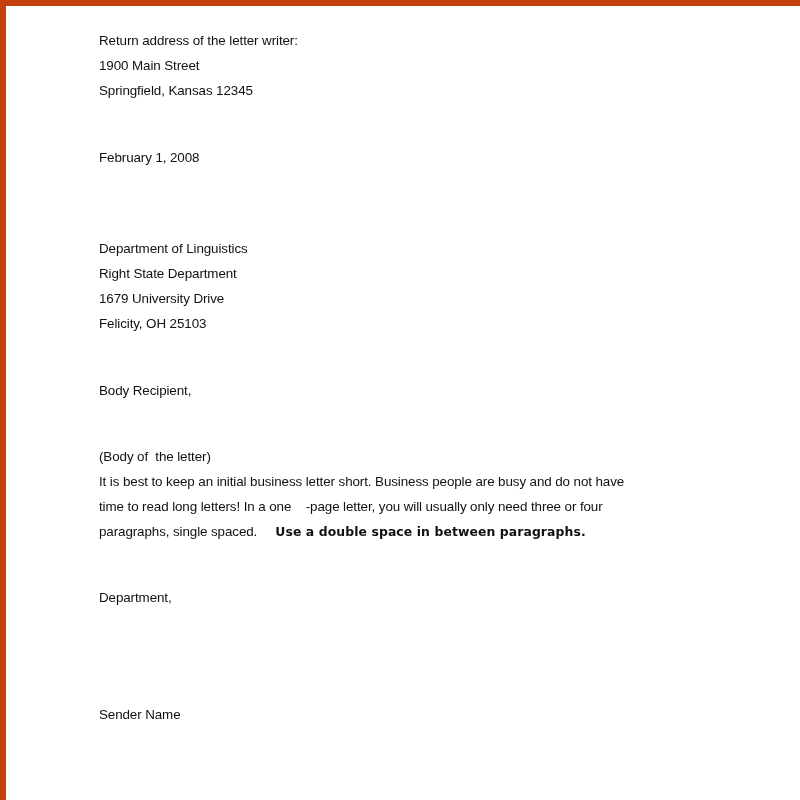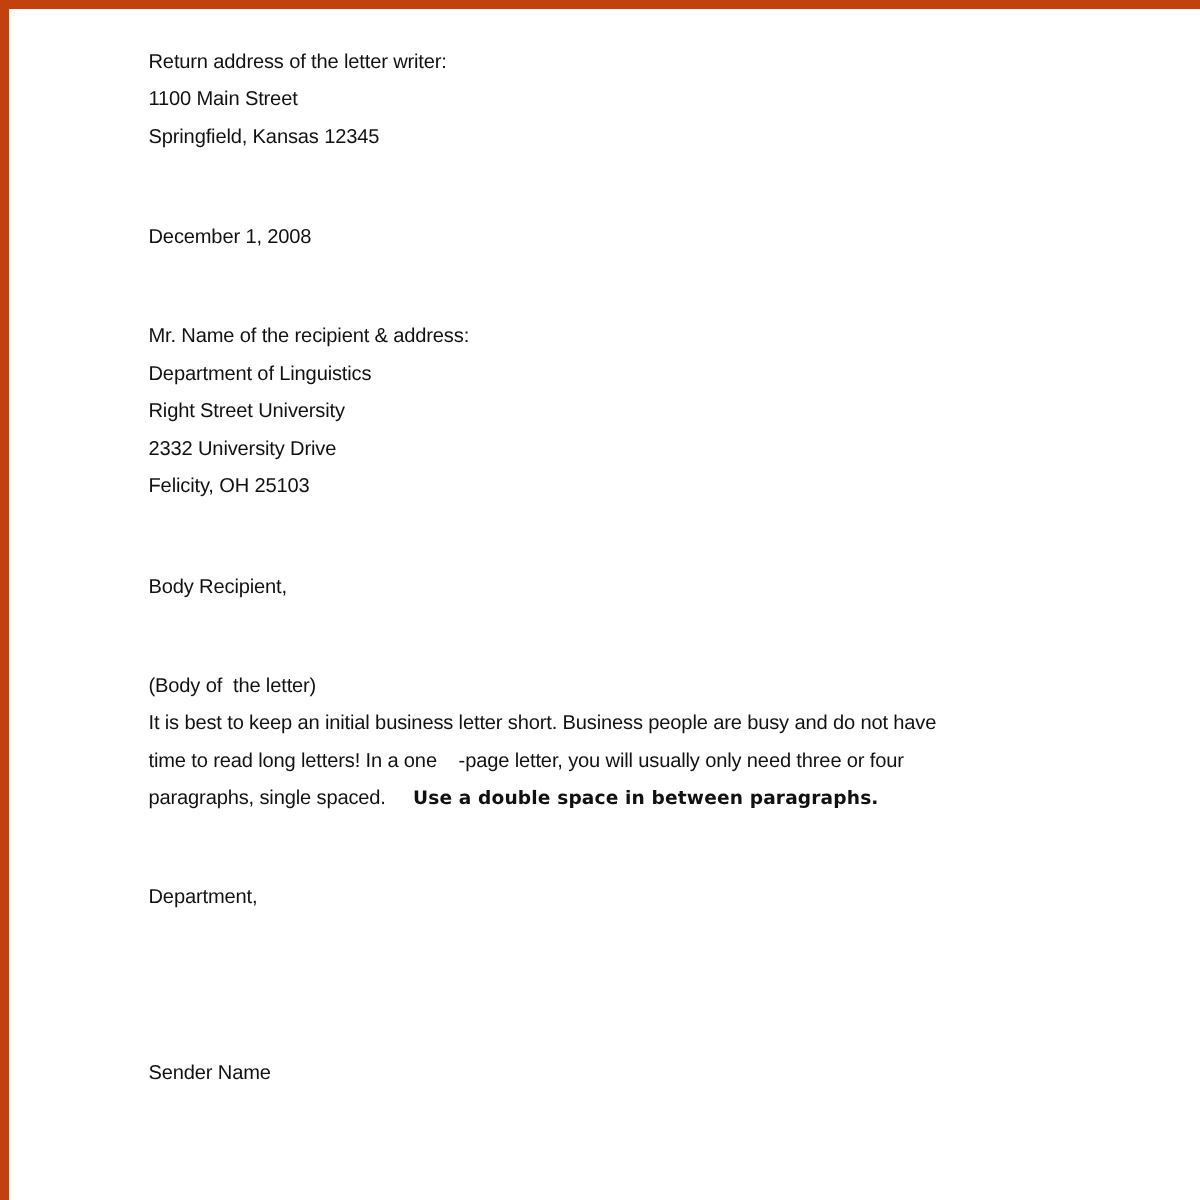--- a/index.html
+++ b/index.html
@@ -26,29 +26,28 @@
       font-size: 12.4px;
       letter-spacing: 0.1px;
       margin-top: 48px;
     }
   </style>
 </head>
 <body>
 
 <div class="page">
   <div class="line" style="top:27px">Return address of the letter writer:</div>
-  <div class="line" style="top:52px">1100 Main Street</div>
+  <div class="line" style="top:52px">1900 Main Street</div>
   <div class="line" style="top:77px">Springfield, Kansas 12345</div>
 
-  <div class="line" style="top:144px">December 1, 2008</div>
+  <div class="line" style="top:144px">February 1, 2008</div>
 
-  <div class="line" style="top:210px">Mr. Name of the recipient &amp; address:</div>
   <div class="line" style="top:235px">Department of Linguistics</div>
-  <div class="line" style="top:260px">Right Street University</div>
-  <div class="line" style="top:285px">2332 University Drive</div>
+  <div class="line" style="top:260px">Right State Department</div>
+  <div class="line" style="top:285px">1679 University Drive</div>
   <div class="line" style="top:310px">Felicity, OH 25103</div>
 
   <div class="line" style="top:377px">Body Recipient,</div>
 
   <div class="line" style="top:443px">(Body of  the letter)</div>
   <div class="line" style="top:493px">time to read long letters! In a one    -page letter, you will usually only need three or four</div>
   <div class="line" style="top:468px">It is best to keep an initial business letter short. Business people are busy and do not have</div>
   <div class="line" style="top:518px"><span>paragraphs, single spaced.     </span><span class="bold-note">Use a double space in between paragraphs.</span></div>
 
   <div class="line" style="top:584px">Department,</div>

